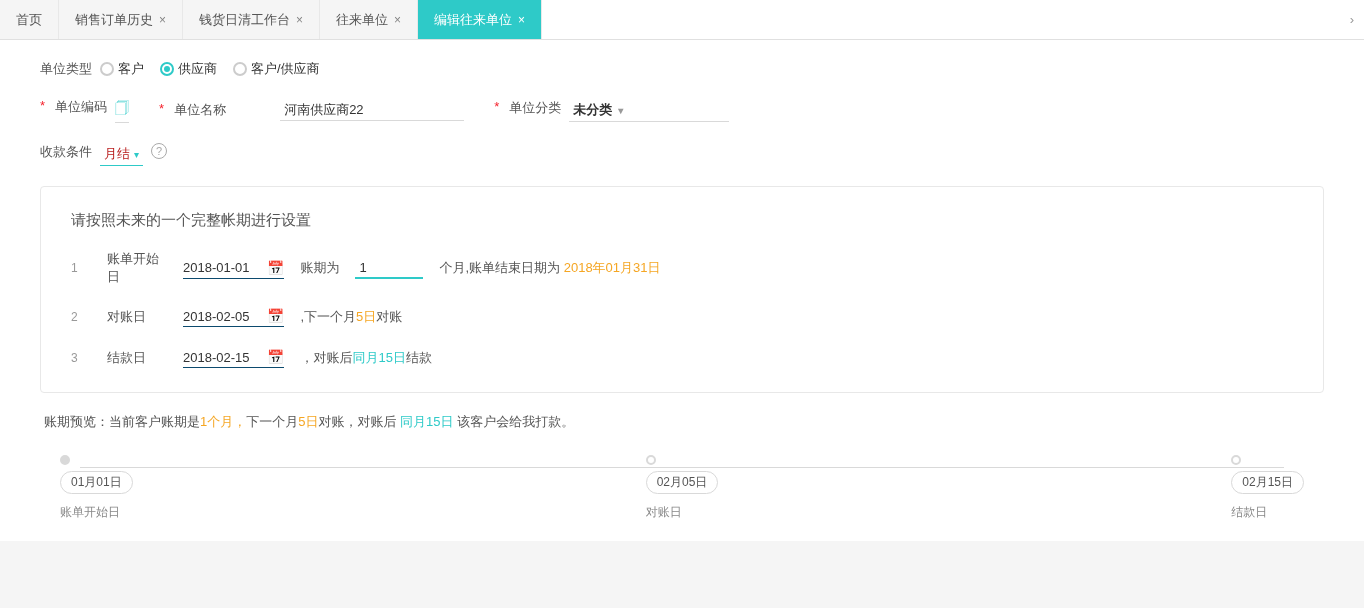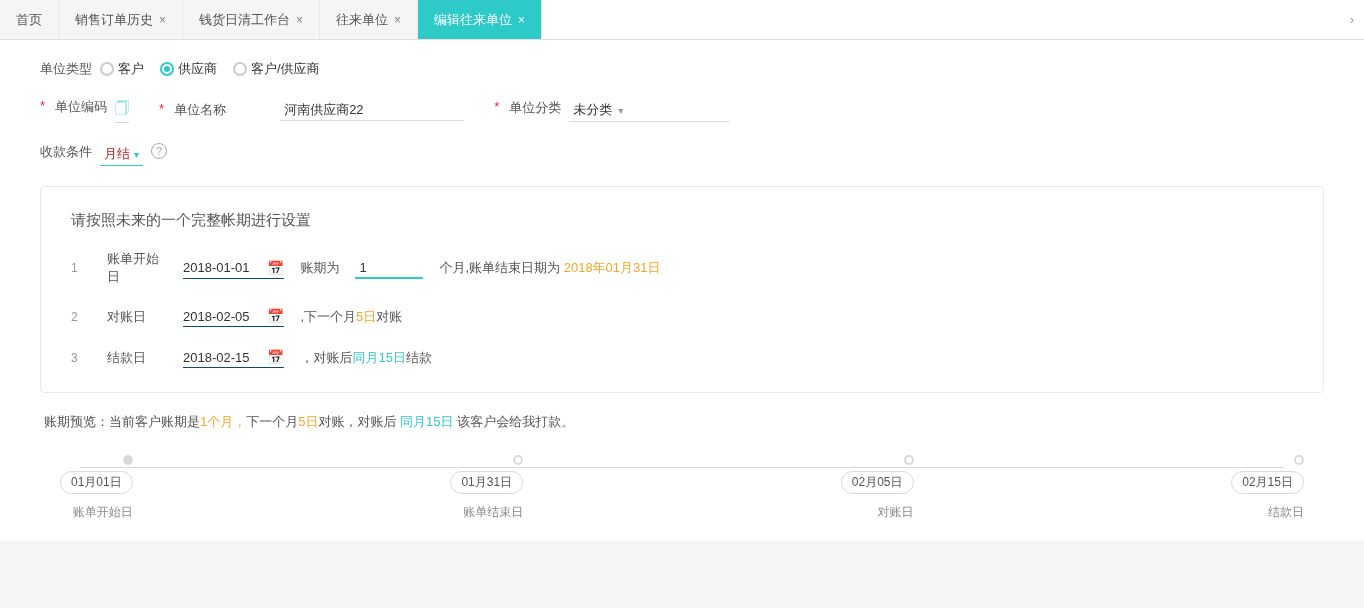--- a/index.html
+++ b/index.html
@@ -132,20 +132,21 @@
     .cal-icon { color: #2ecac8; cursor: pointer; font-size: 14px; }
 
     .select-field {
       display: flex;
       align-items: center;
       border-bottom: 1px solid #d9d9d9;
       padding: 2px 4px;
       gap: 6px;
       min-width: 120px;
       cursor: pointer;
+      font-weight: bold;
     }
     .select-value { color: #333; }
     .select-arrow { color: #999; font-size: 10px; }
 
     .dropdown-with-arrow {
       display: flex;
       align-items: center;
       gap: 4px;
     }
 
@@ -255,21 +256,21 @@
       display: flex;
       align-items: flex-start;
       width: 100%;
       justify-content: space-between;
       position: relative;
       z-index: 1;
     }
     .timeline-point {
       display: flex;
       flex-direction: column;
-      align-items: flex-end;
+      align-items: flex-start;
       gap: 6px;
     }
     .timeline-dot {
       width: 10px;
       height: 10px;
       border-radius: 50%;
       border: 2px solid #d9d9d9;
       background: #fff;
     }
     .timeline-dot.start { border-color: #d9d9d9; background: #d9d9d9; }
@@ -441,25 +442,20 @@
   <div class="timeline-container">
     <div class="timeline-line"></div>
     <div class="timeline-points">
 
       <div class="timeline-point">
         <div class="timeline-dot start"></div>
         <div class="timeline-badge">01月01日</div>
         <div class="timeline-label">账单开始日</div>
       </div>
 
-      <div class="timeline-point">
-        <div class="timeline-dot end"></div>
-        <div class="timeline-badge">01月31日</div>
-        <div class="timeline-label">账单结束日</div>
-      </div>
 
       <div class="timeline-point">
         <div class="timeline-dot end"></div>
         <div class="timeline-badge">02月05日</div>
         <div class="timeline-label">对账日</div>
       </div>
 
       <div class="timeline-point">
         <div class="timeline-dot end"></div>
         <div class="timeline-badge">02月15日</div>

